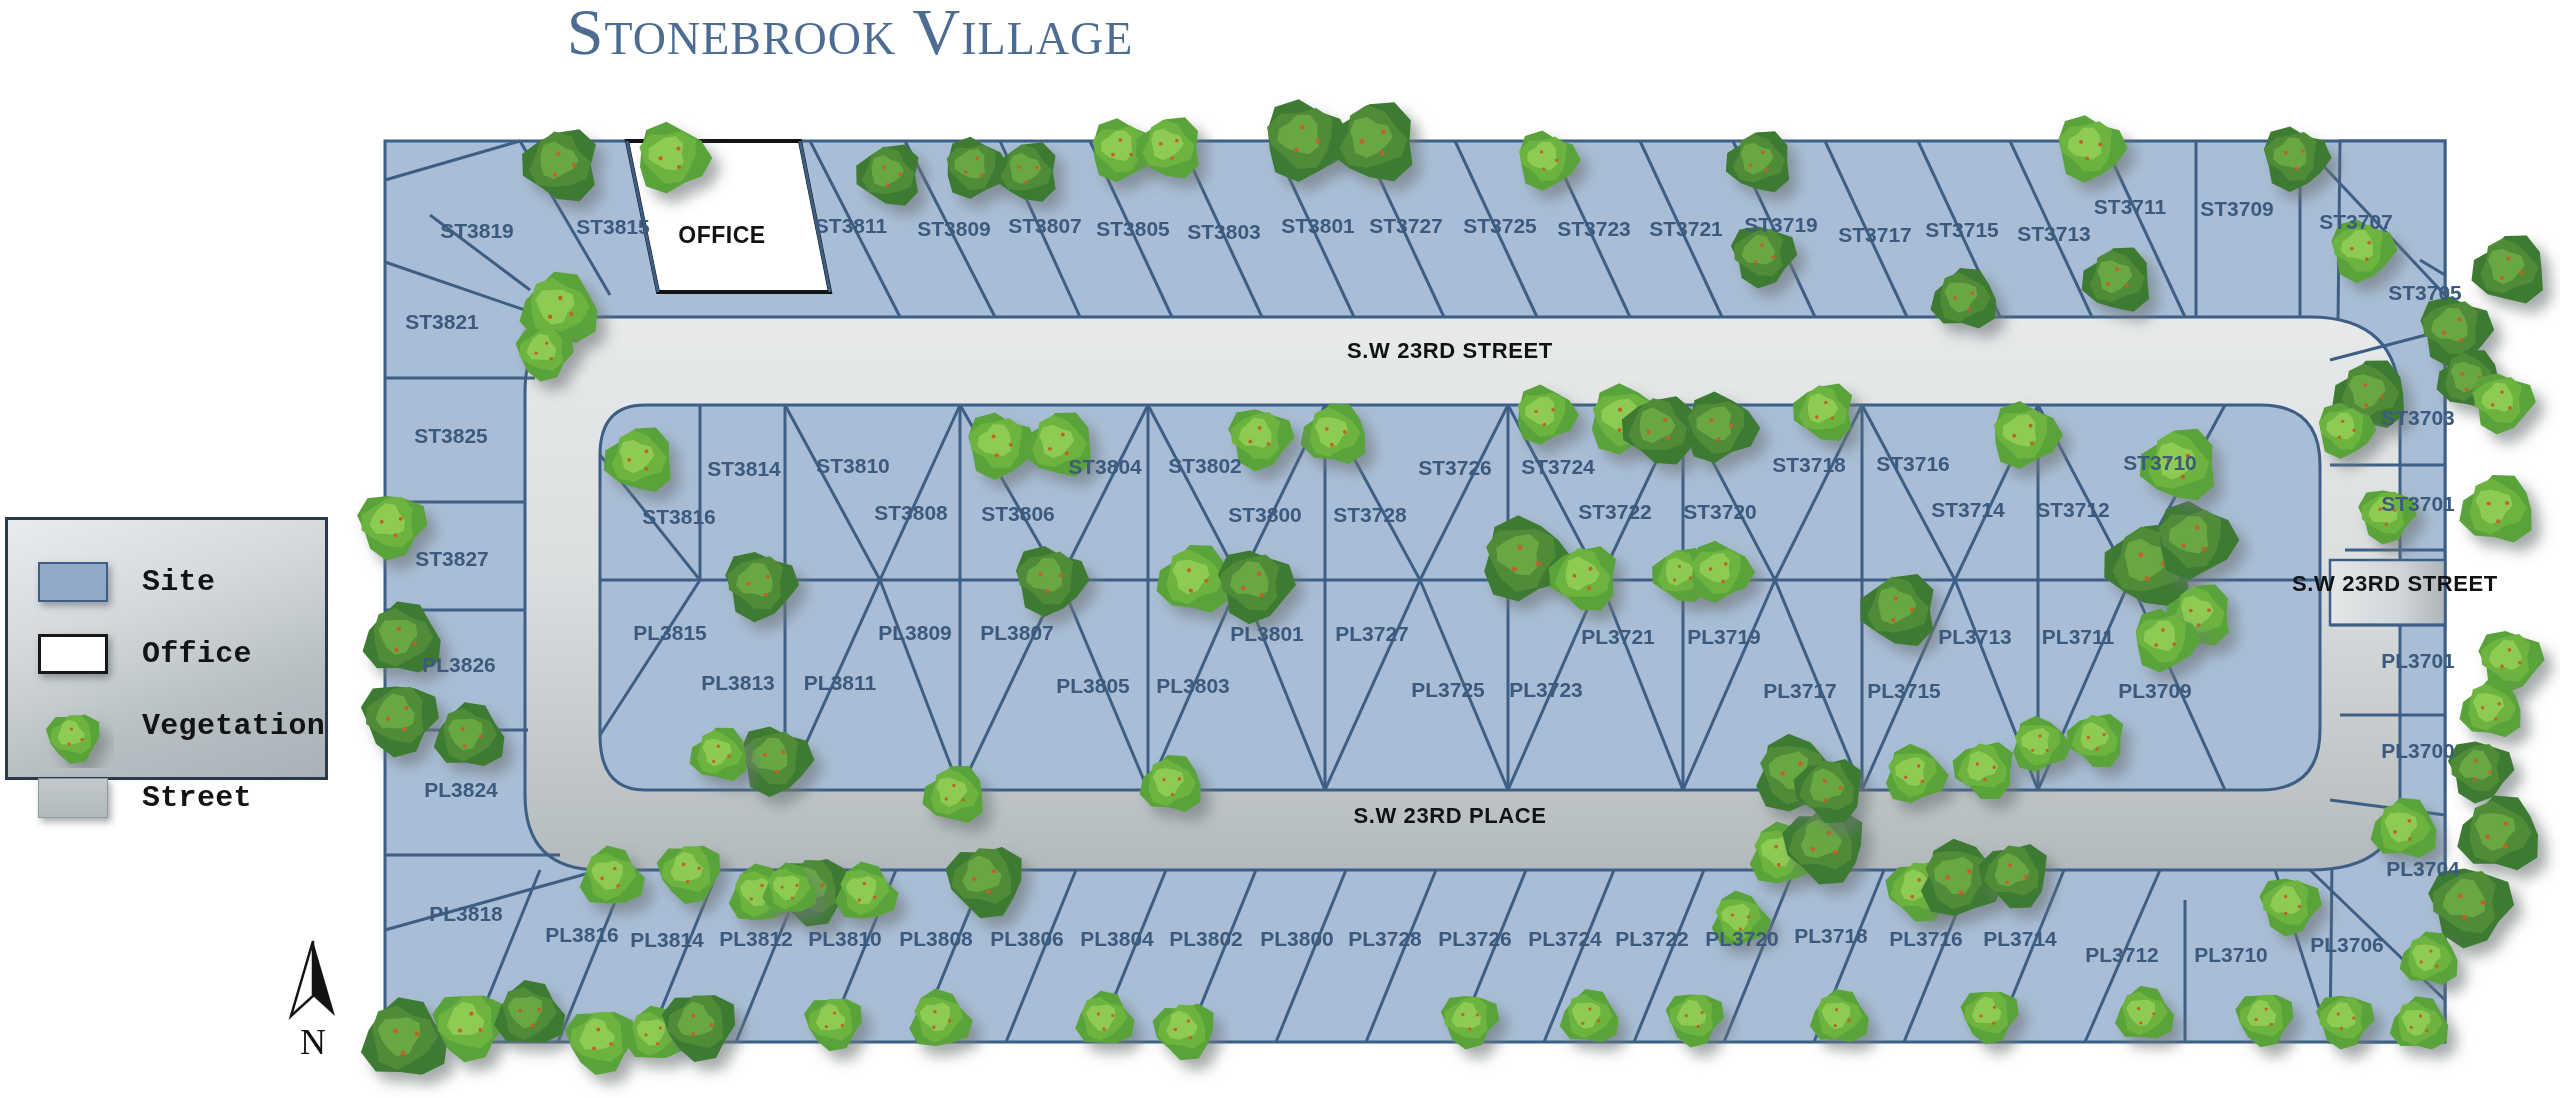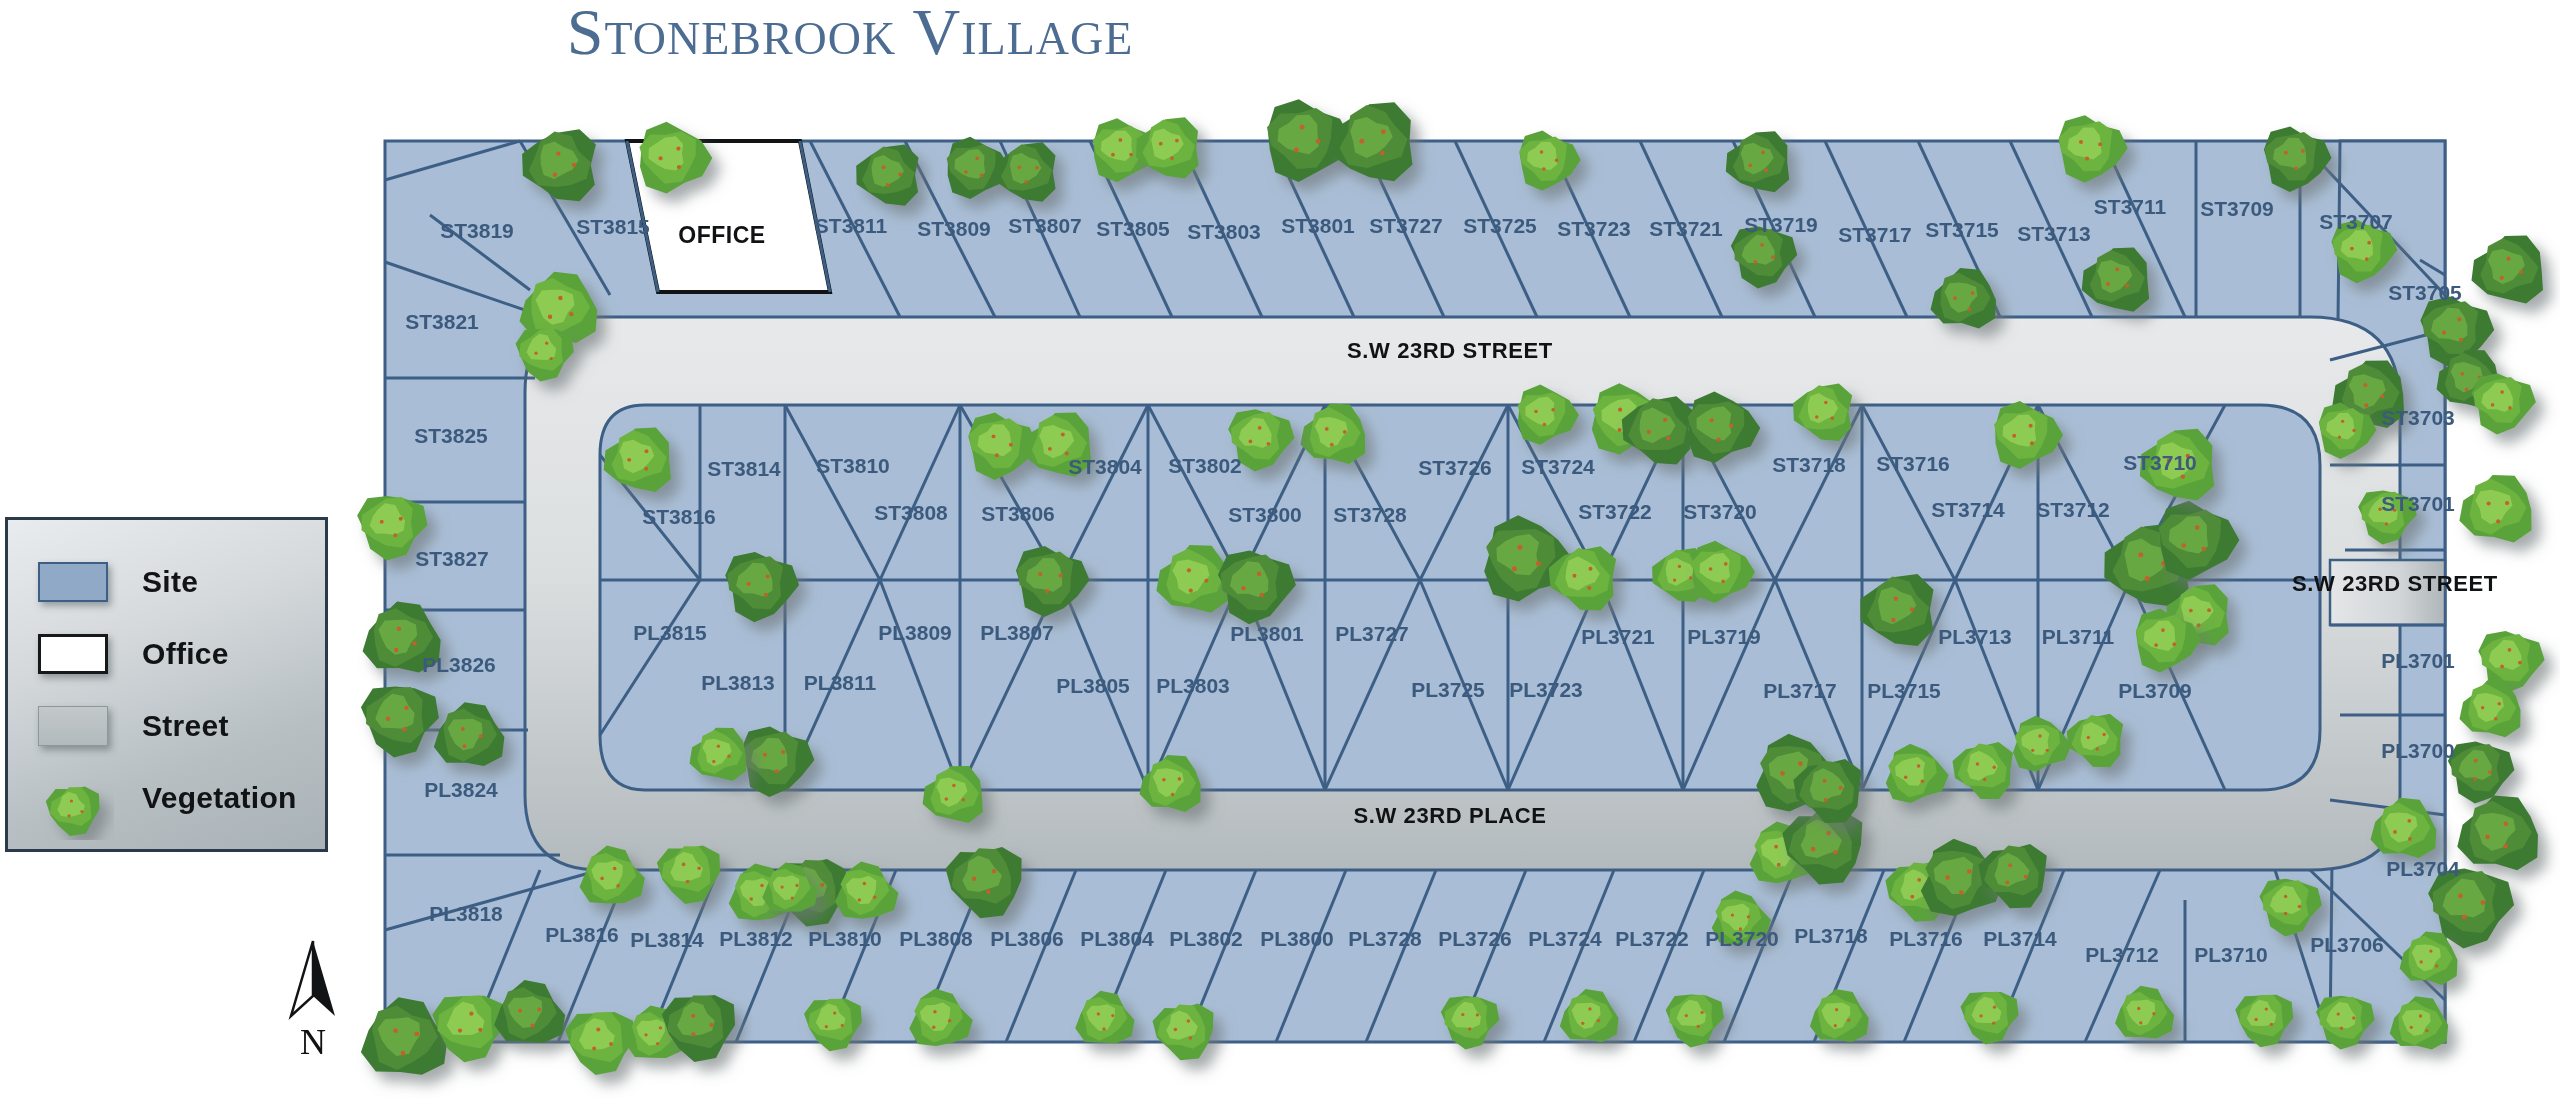--- a/index.html
+++ b/index.html
@@ -10,24 +10,24 @@
     position:absolute; left:0; top:-6px; width:1700px; text-align:center;
     font-family:"Liberation Serif",serif;
     font-size:66px; color:#4c6c92; letter-spacing:1px;
     font-variant:small-caps; white-space:nowrap;
   }
 
   #map{position:absolute;left:0;top:0;width:2560px;height:1098px;}
 
   
   #legend{
-    position:absolute; left:5px; top:517px; width:323px; height:335px;
+    position:absolute; left:5px; top:517px; width:323px; height:263px;
     border:3px solid #2b3a4a;
     background:linear-gradient(160deg,#e9ecee 0%,#d5d9dc 35%,#b7bfc3 70%,#a9b2b6 100%);
-    box-sizing:border-box; padding:26px 0 0 0;
+    box-sizing:border-box; padding:26px 0 0 0;font-family:Liberation Mono, monospace;
   }
   .lg-row{display:flex;align-items:center;height:72px;padding-left:30px;}
   .lg-sw{width:70px;height:40px;box-sizing:border-box;margin-right:34px;
          box-shadow:3px 4px 7px rgba(60,70,75,.45);}
   .sw-site{background:#8fa9c6;border:2px solid #3d5f85;}
   .sw-office{background:#ffffff;border:3px solid #16181a;}
   .sw-street{background:linear-gradient(180deg,#c3c8ca,#b2babd);border:1px solid #8d989d;}
   .sw-veg{background:transparent;border:none;box-shadow:none;position:relative;}
   .lg-label{font-size:30px;font-weight:bold;color:#111315;letter-spacing:.3px;}
 
@@ -1152,40 +1152,40 @@
 <div id="legend">
   <div class="lg-row">
     <div class="lg-sw sw-site"></div>
     <div class="lg-label">Site</div>
   </div>
   <div class="lg-row">
     <div class="lg-sw sw-office"></div>
     <div class="lg-label">Office</div>
   </div>
   <div class="lg-row">
-    <div class="lg-sw sw-street"></div>
-    <div class="lg-label">Street</div>
-  </div>
-  <div class="lg-row">
     <div class="lg-sw sw-veg">
       <svg width="76" height="62" viewBox="0 0 76 62">
         <g id="legend-tree">
             <g filter="url(#treeShadow)">
               <path d="M 61.5,31.0 L 54.9,42.4 L 47.9,55.4 L 31.9,58.1 L 20.5,47.8 L 12.5,37.5 L 7.8,23.2 L 17.6,11.0 L 32.9,10.9 L 46.9,8.6 L 61.0,15.9 Z" fill="#5aa33a"></path>
               <path d="M 52.8,29.0 L 53.2,40.6 L 43.2,48.0 L 31.6,45.1 L 20.8,43.4 L 11.9,35.2 L 13.7,23.4 L 23.6,17.7 L 31.0,9.2 L 43.6,9.3 L 50.8,18.9 Z" fill="#6cb33f"></path>
               <path d="M 46.9,27.6 L 44.9,35.0 L 37.5,37.7 L 30.9,39.0 L 23.0,38.1 L 19.2,31.4 L 22.3,24.8 L 24.0,18.3 L 30.5,13.8 L 38.2,16.2 L 41.4,22.3 Z" fill="#8ecb53"></path>
               <circle cx="31.056590615055097" cy="37.79136979208456" r="1.6" fill="#c0622c"></circle>
               <circle cx="33.418403892181274" cy="23.006542579328066" r="1.6" fill="#c0622c"></circle>
               <circle cx="43.98195377245165" cy="33.61694745351238" r="1.6" fill="#c0622c"></circle>
             </g>
           </g>
       </svg>
     </div>
     <div class="lg-label">Vegetation</div>
   </div>
+  <div class="lg-row">
+    <div class="lg-sw sw-street"></div>
+    <div class="lg-label">Street</div>
+  </div>
 </div>
 
 <div id="compass">
   <svg width="60" height="86" viewBox="0 0 60 86">
     <path d="M30,3 L52,78 L30,58 Z" fill="#111315"></path>
     <path d="M30,3 L8,78 L30,58 Z" fill="#ffffff" stroke="#111315" stroke-width="2.5"></path>
   </svg>
   <div class="n">N</div>
 </div>
 

